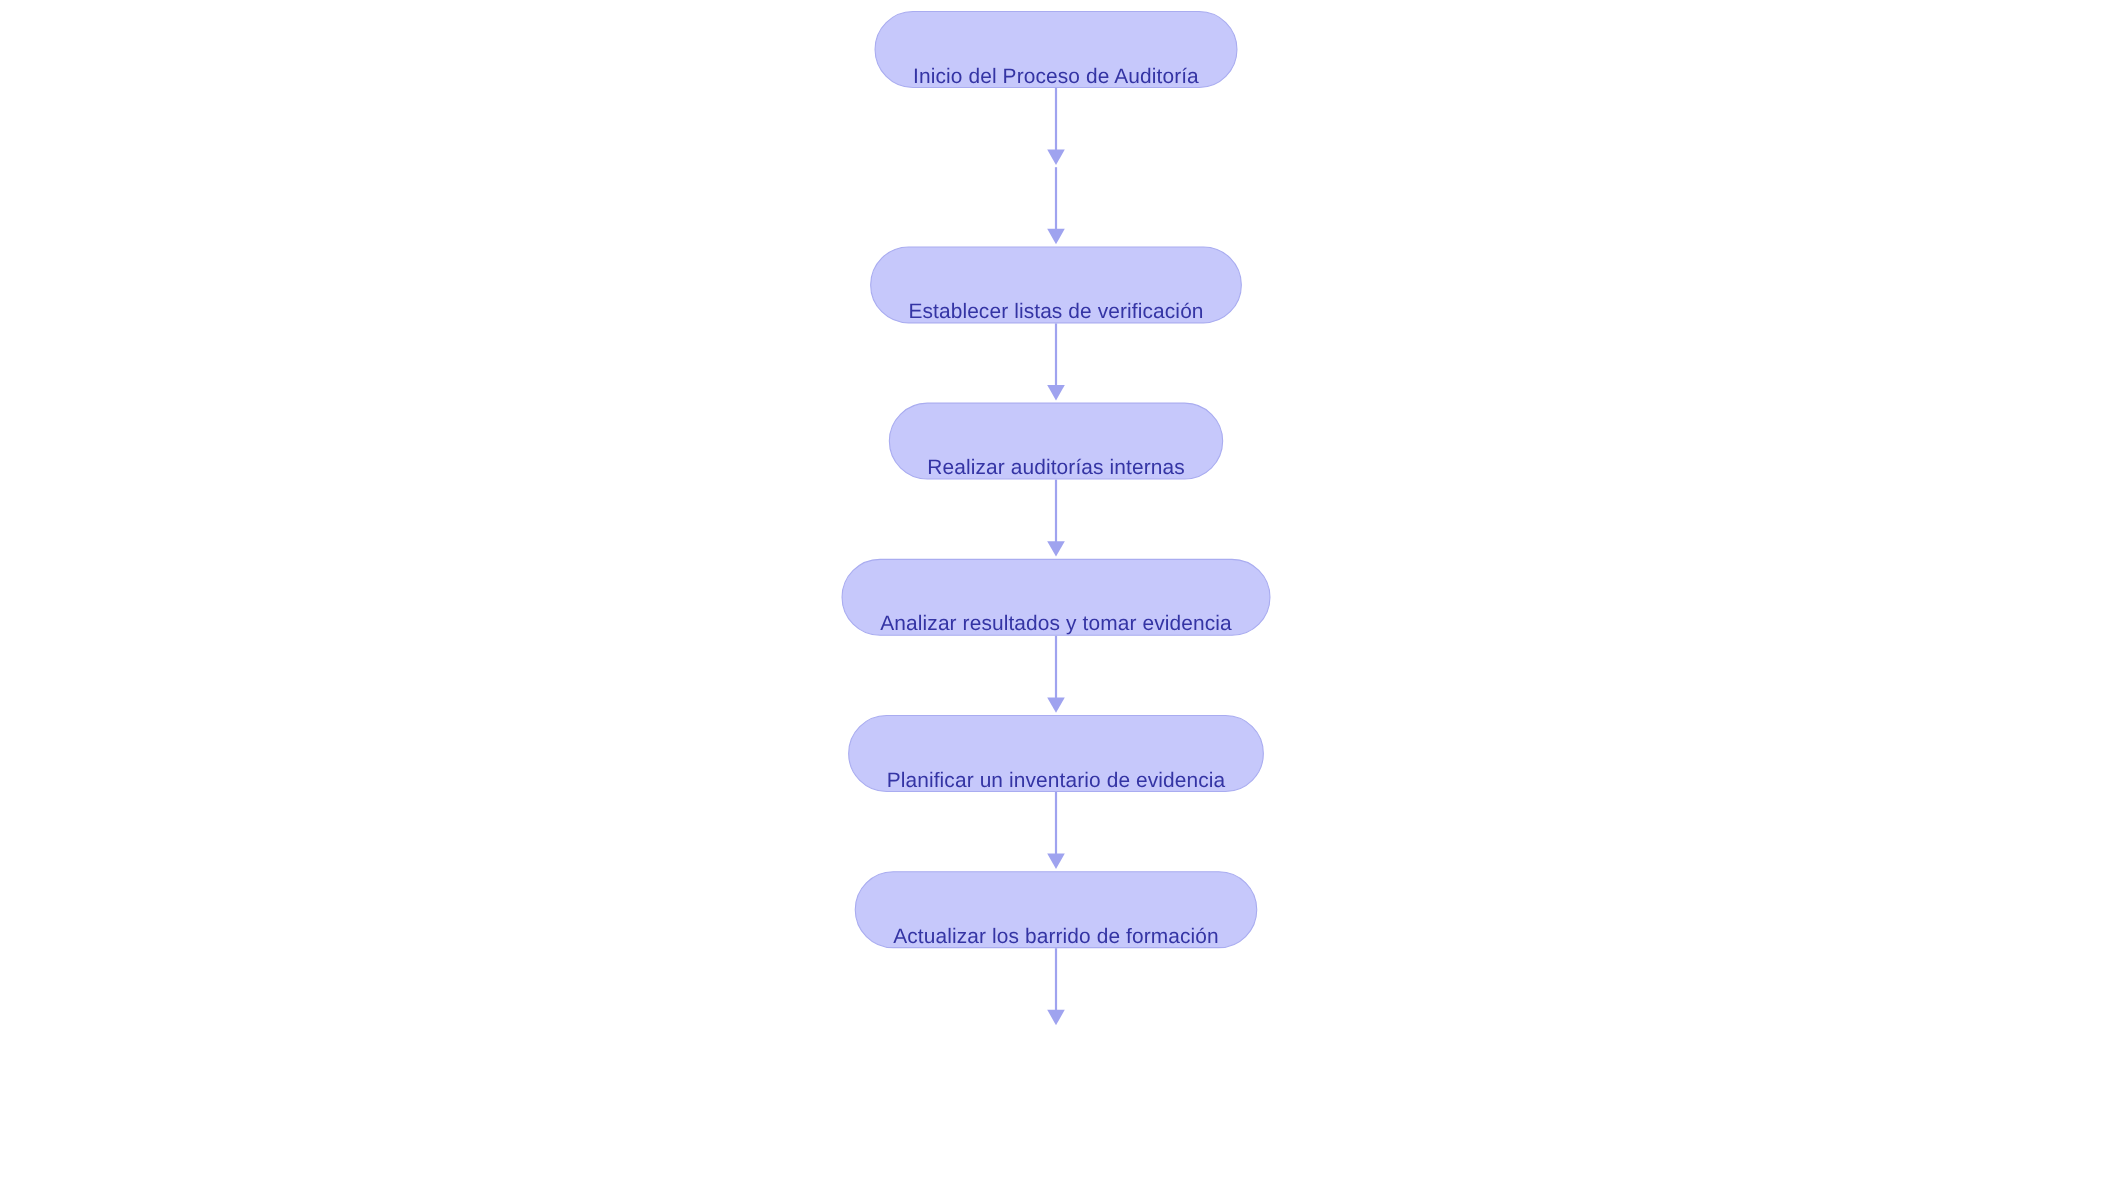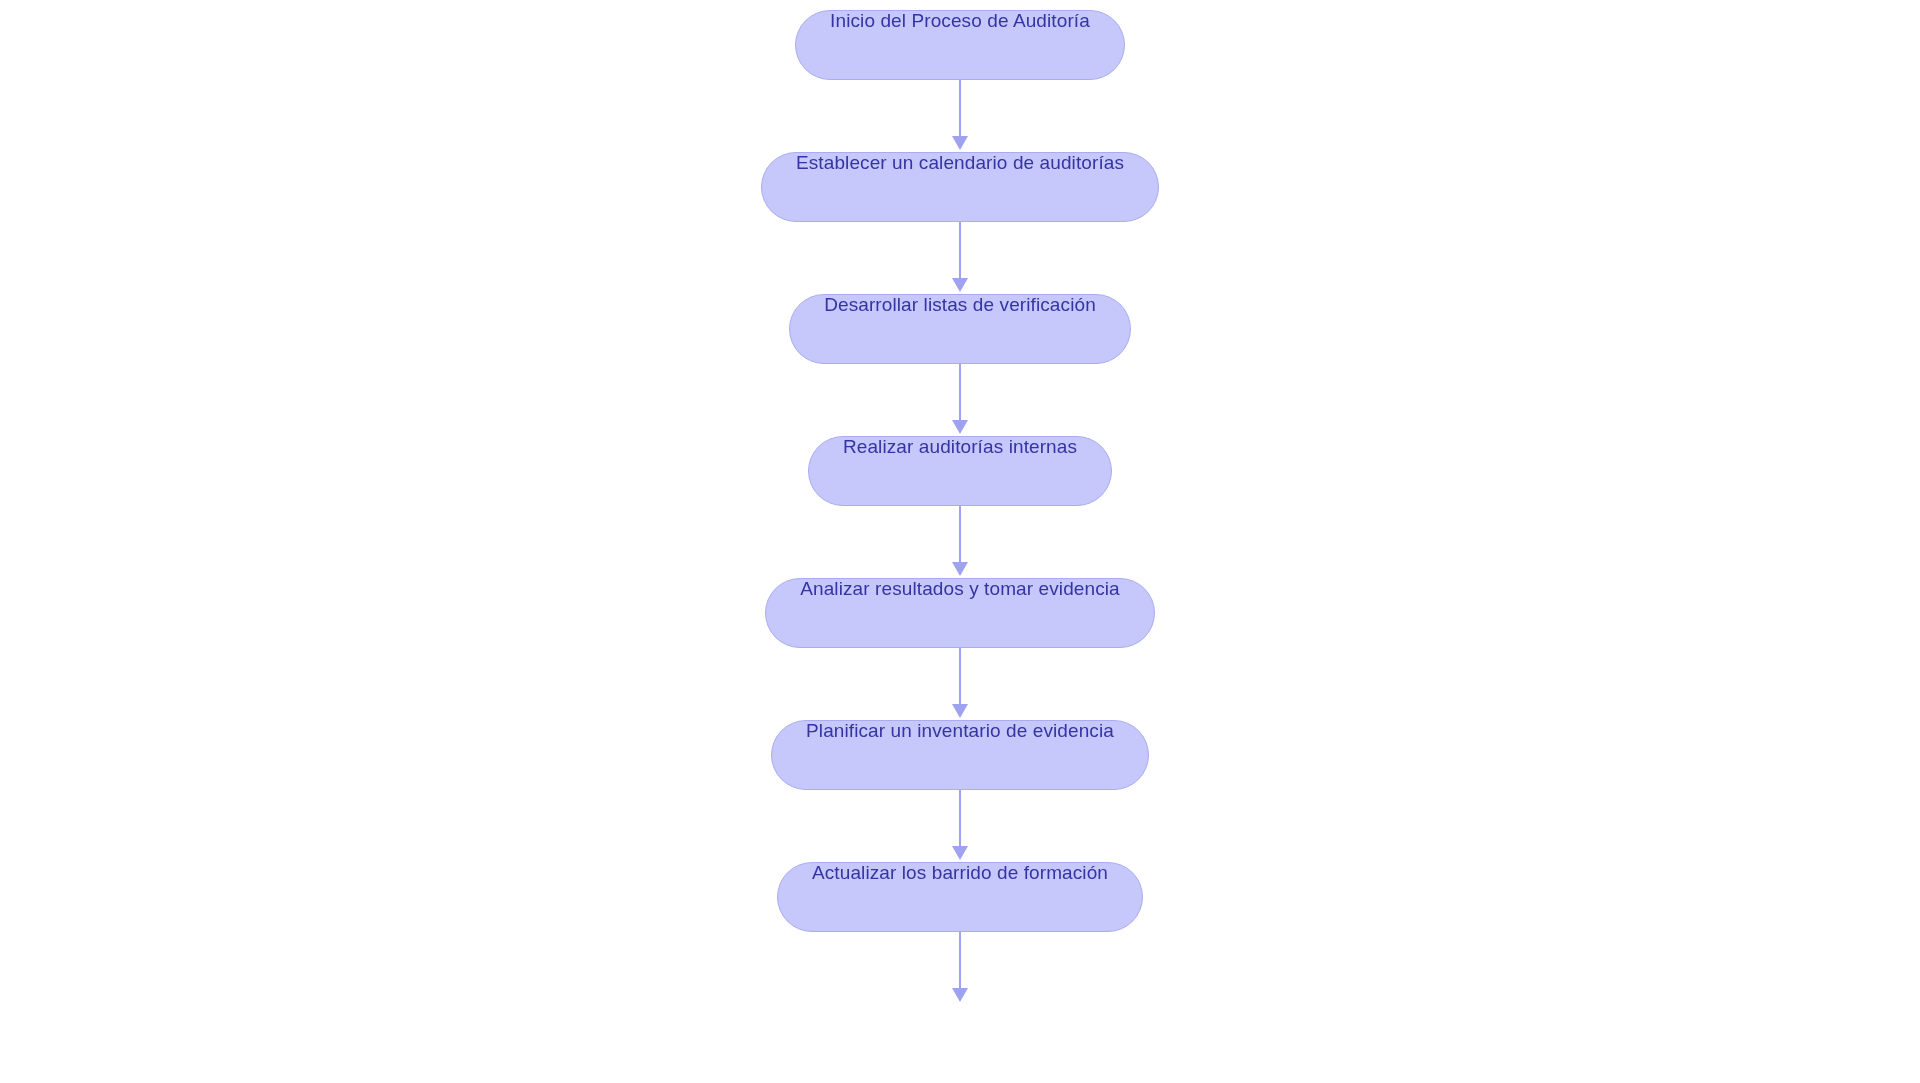--- a/index.html
+++ b/index.html
@@ -32,21 +32,21 @@
     align-items: center;
   }
 
   .flow-node {
     box-sizing: border-box;
     height: 70px;
     border: 1px solid #a9acf0;
     background: #c6c8fb;
     border-radius: 35px;
     display: flex;
-    align-items: flex-start;
+    align-items: flex-end;
     justify-content: center;
     padding: 0 34px;
     white-space: nowrap;
   }
 
   .flow-node-label {
     color: #3434a4;
     font-size: 19px;
     font-weight: 400;
     letter-spacing: 0.1px;
@@ -76,33 +76,30 @@
       <span class="flow-node-label">Inicio del Proceso de Auditoría</span>
     </div>
 
     <div class="flow-edge">
       <svg width="24" height="72" viewBox="0 0 24 72" aria-hidden="true">
         <line x1="12" y1="0" x2="12" y2="58" stroke="#9fa3ef" stroke-width="2"></line>
         <polygon points="4,56 20,56 12,70" fill="#9fa3ef"></polygon>
       </svg>
     </div>
 
-    <div class="flow-node">
-      <span class="flow-node-label">Establecer un calendario de auditorías</span>
-    </div>
 
     <div class="flow-edge">
       <svg width="24" height="72" viewBox="0 0 24 72" aria-hidden="true">
         <line x1="12" y1="0" x2="12" y2="58" stroke="#9fa3ef" stroke-width="2"></line>
         <polygon points="4,56 20,56 12,70" fill="#9fa3ef"></polygon>
       </svg>
     </div>
 
     <div class="flow-node">
-      <span class="flow-node-label">Desarrollar listas de verificación</span>
+      <span class="flow-node-label">Establecer listas de verificación</span>
     </div>
 
     <div class="flow-edge">
       <svg width="24" height="72" viewBox="0 0 24 72" aria-hidden="true">
         <line x1="12" y1="0" x2="12" y2="58" stroke="#9fa3ef" stroke-width="2"></line>
         <polygon points="4,56 20,56 12,70" fill="#9fa3ef"></polygon>
       </svg>
     </div>
 
     <div class="flow-node">

